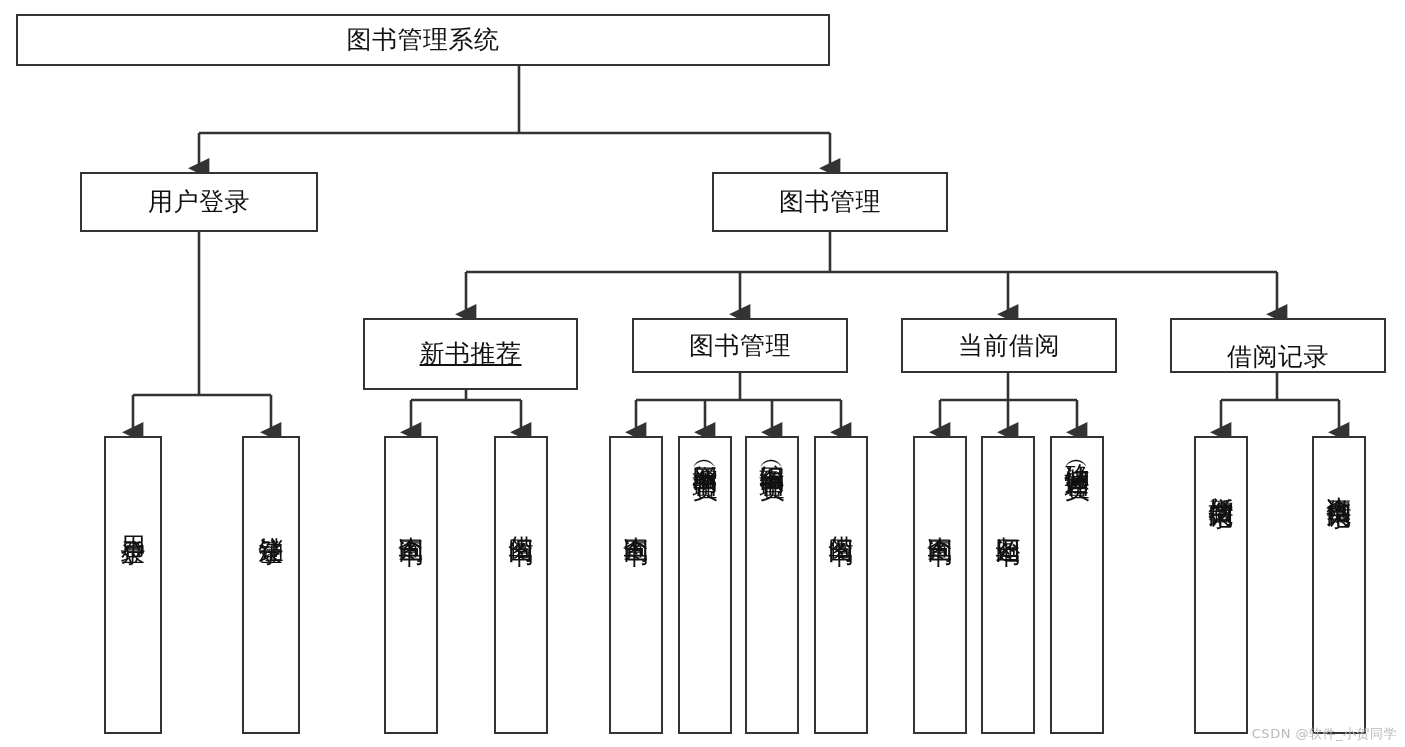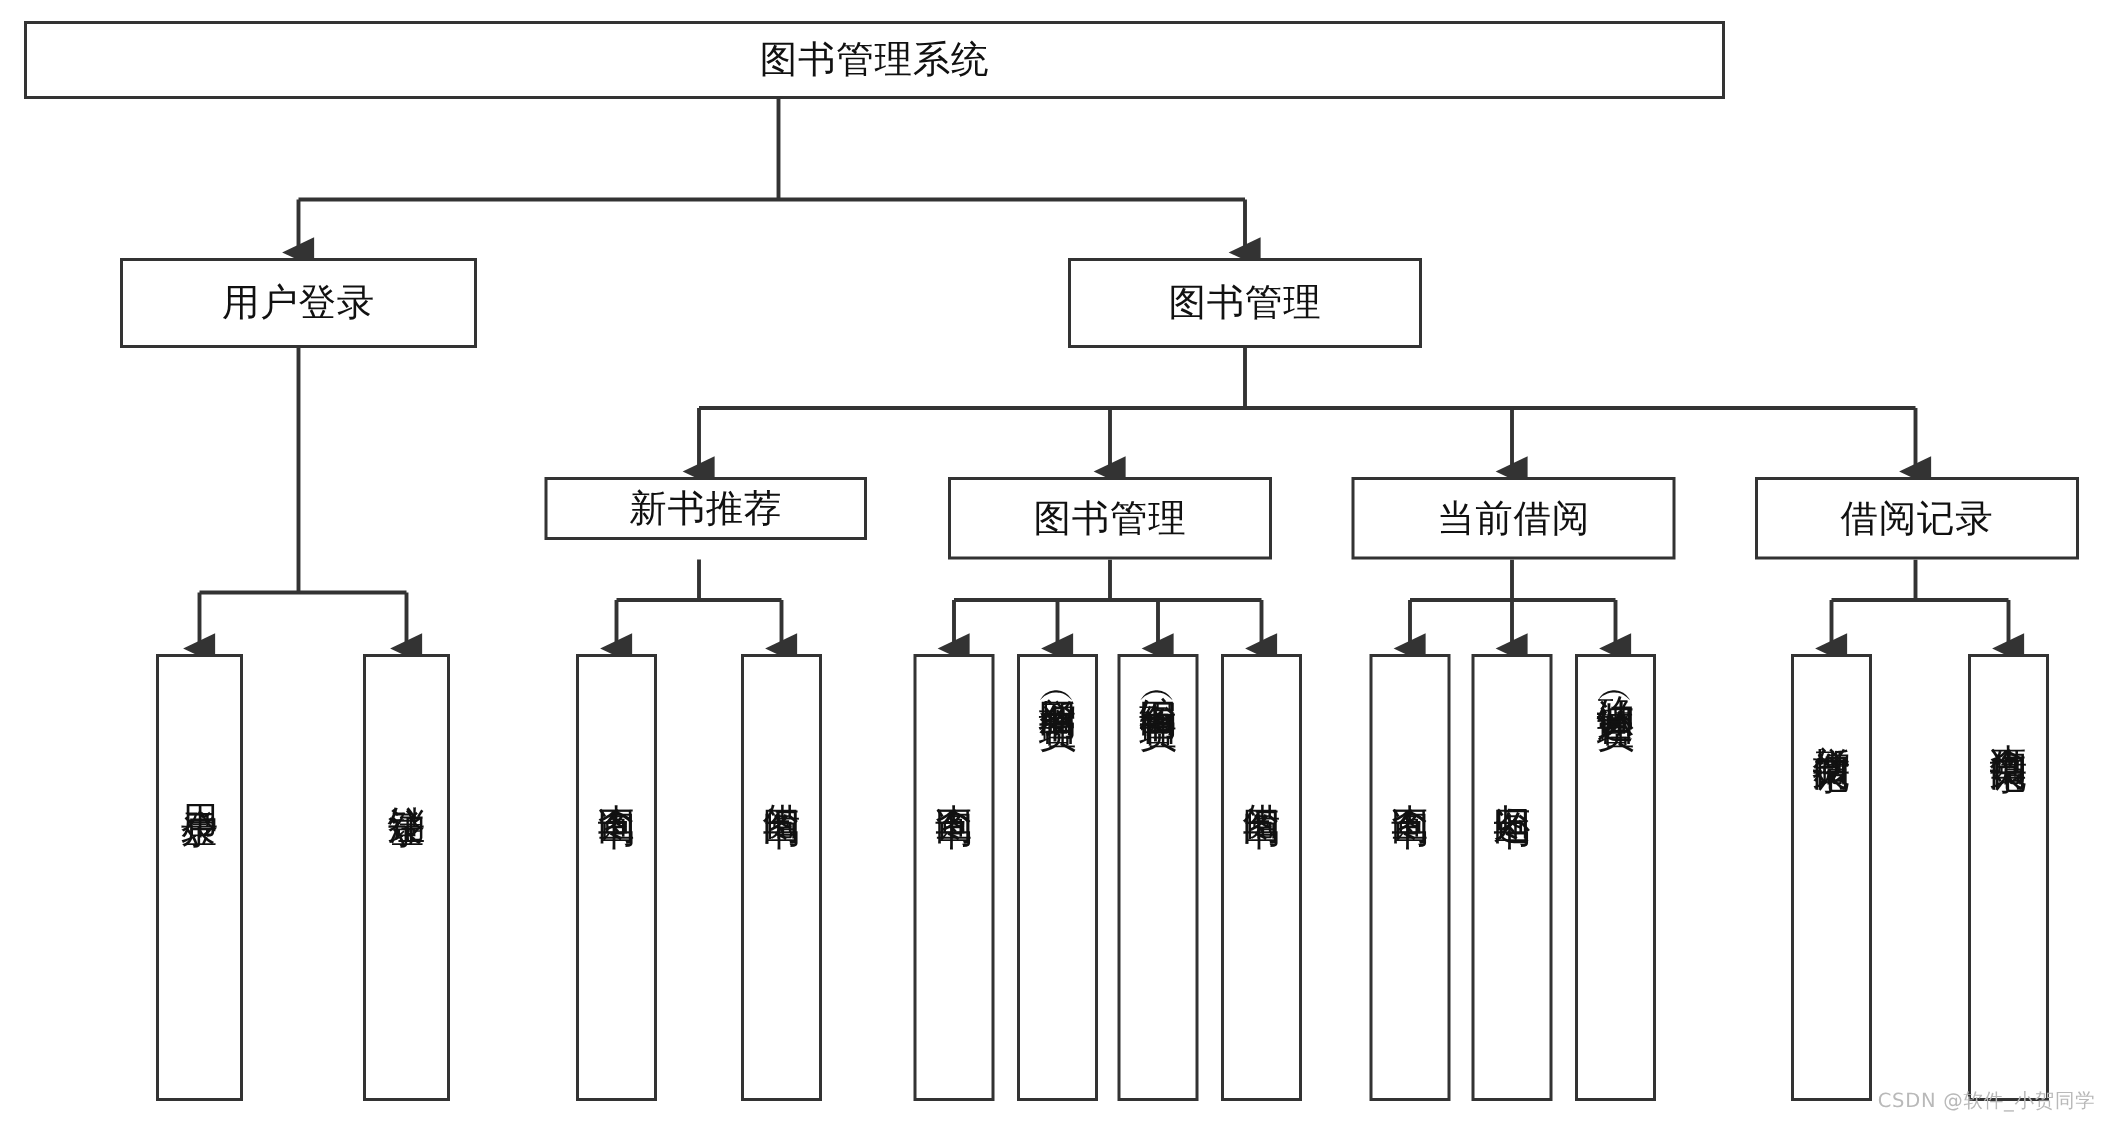--- a/index.html
+++ b/index.html
@@ -123,45 +123,45 @@
       <path d="M 1008 400 L 1008 432" marker-end="url(#arrowhead)"></path>
       <path d="M 1077 400 L 1077 432" marker-end="url(#arrowhead)"></path>
 
       <path d="M 1277 373 L 1277 400"></path>
       <path d="M 1221 400 L 1339 400"></path>
       <path d="M 1221 400 L 1221 432" marker-end="url(#arrowhead)"></path>
       <path d="M 1339 400 L 1339 432" marker-end="url(#arrowhead)"></path>
     </g>
   </svg>
 
-  <div class="node horizontal" id="node-root" style="left:16px; top:14px; width:1134px; height:52px;">
+  <div class="node horizontal" id="node-root" style="left:16px; top:14px; width:814px; height:52px;">
     <span class="node-label">图书管理系统</span>
   </div>
 
   <div class="node horizontal" style="left:80px; top:172px; width:238px; height:60px;">
     <span class="node-label">用户登录</span>
   </div>
 
   <div class="node horizontal" style="left:712px; top:172px; width:236px; height:60px;">
     <span class="node-label">图书管理</span>
   </div>
 
-  <div class="node horizontal" style="left:363px; top:318px; width:215px; height:42px;">
+  <div class="node horizontal" style="left:363px; top:318px; width:215px; height:72px;text-decoration:underline;">
     <span class="node-label">新书推荐</span>
   </div>
 
   <div class="node horizontal" style="left:632px; top:318px; width:216px; height:55px;">
     <span class="node-label">图书管理</span>
   </div>
 
   <div class="node horizontal" style="left:901px; top:318px; width:216px; height:55px;">
     <span class="node-label">当前借阅</span>
   </div>
 
-  <div class="node horizontal" style="left:1170px; top:318px; width:216px; height:55px;">
+  <div class="node horizontal" style="left:1170px; top:318px; width:216px; height:55px;align-items:flex-end;">
     <span class="node-label">借阅记录</span>
   </div>
 
   <div class="node vertical" style="left:104px; top:436px; width:58px; height:298px; padding-top:78px;">
     <span class="node-label">用户登录</span>
   </div>
   <div class="node vertical" style="left:242px; top:436px; width:58px; height:298px; padding-top:78px;">
     <span class="node-label">注销登录</span>
   </div>
 

